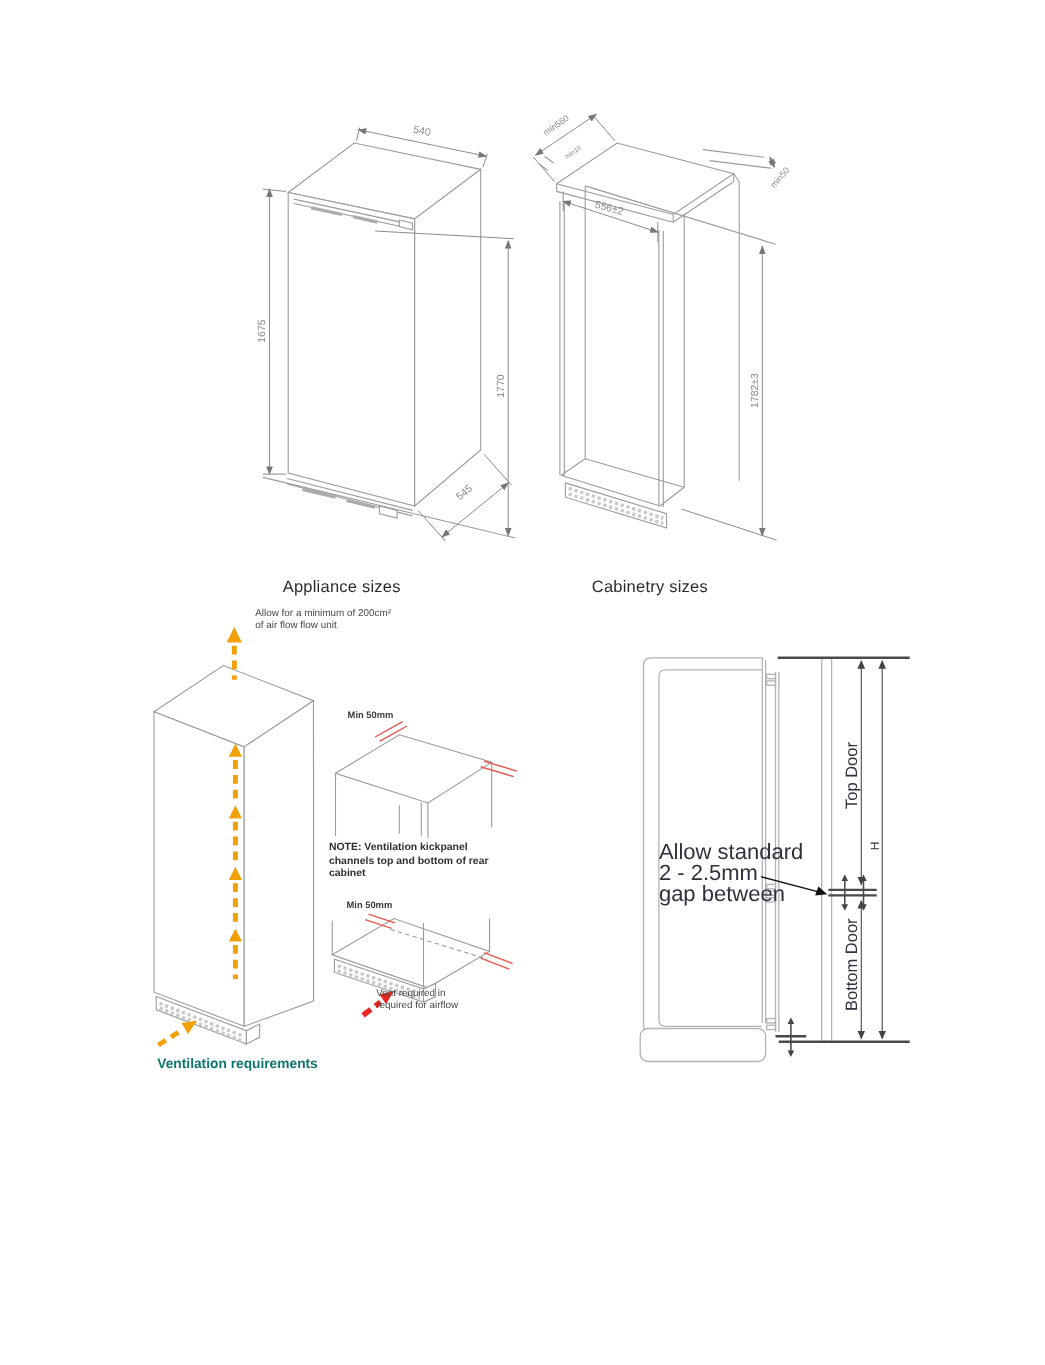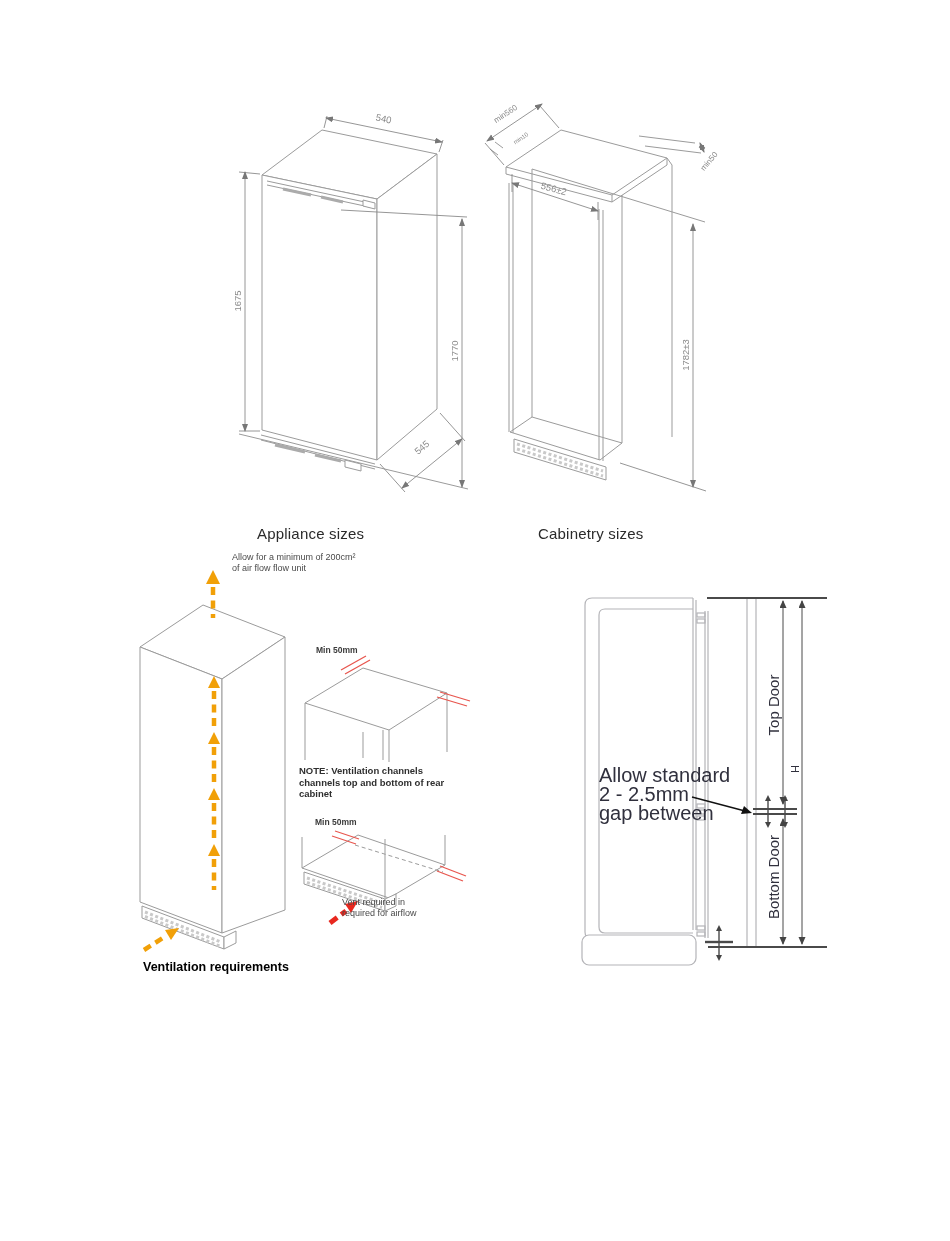--- a/index.html
+++ b/index.html
@@ -3,21 +3,21 @@
 <meta charset="utf-8">
 <style>
   html,body{margin:0;padding:0;background:#fff;}
   .page{position:relative;width:950px;height:1241px;background:#ffffff;overflow:hidden;
         font-family:"Liberation Sans", sans-serif;}
   .abs{position:absolute;}
   .caption{font-weight:normal;font-size:15px;color:#2b2b2b;letter-spacing:.2px;}
   .smallnote{font-size:9px;color:#4a4a4a;line-height:11px;}
   .minilabel{font-size:8.5px;font-weight:bold;color:#3a3a3a;}
   .boldnote{font-size:9.5px;font-weight:bold;color:#2f2f2f;line-height:11.5px;}
-  .ventcap{font-size:12.5px;font-weight:bold;color:#000000;}
+  .ventcap{font-size:12.5px;font-weight:bold;color:#0f766e;}
   .gapnote{font-size:20px;color:#30303d;line-height:19px;}
   svg{display:block;}
   svg text{font-family:"Liberation Sans", sans-serif;}
   .dimtxt{font-size:9.5px;fill:#8a8a8a;}
   .dimtxt-s{font-size:8px;fill:#8a8a8a;}
   .dimtxt-xs{font-size:6px;fill:#8a8a8a;}
   .doortxt{font-size:15px;fill:#30303d;}
   .htxt{font-size:11px;fill:#30303d;}
 </style>
 </head>
@@ -195,21 +195,21 @@
     </g>
     <g stroke="#e8564e" stroke-width="1.3">
       <line x1="46" y1="20" x2="71" y2="6"></line>
       <line x1="50" y1="24" x2="75" y2="10"></line>
       <line x1="145" y1="42" x2="175" y2="51"></line>
       <line x1="142" y1="47" x2="172" y2="56"></line>
     </g>
   </svg>
 
   <div class="abs boldnote" style="left:299px;top:765px;">
-    <div>NOTE: Ventilation channels</div>
+    <div>NOTE: Ventilation kickpanel</div>
     <div>channels top and bottom of rear</div>
     <div>cabinet</div>
   </div>
 
   <div class="abs minilabel" style="left:315px;top:817px;">Min 50mm</div>
   <svg class="abs" style="left:295px;top:822px;" width="185" height="135" viewBox="0 0 185 135">
     <g stroke="#9b9b9b" stroke-width="1" fill="none">
       <polygon points="7,46 63,13 150,43 94,76" fill="#fff"></polygon>
       <line x1="7" y1="15" x2="7" y2="46"></line>
       <line x1="90" y1="17" x2="90" y2="76"></line>

